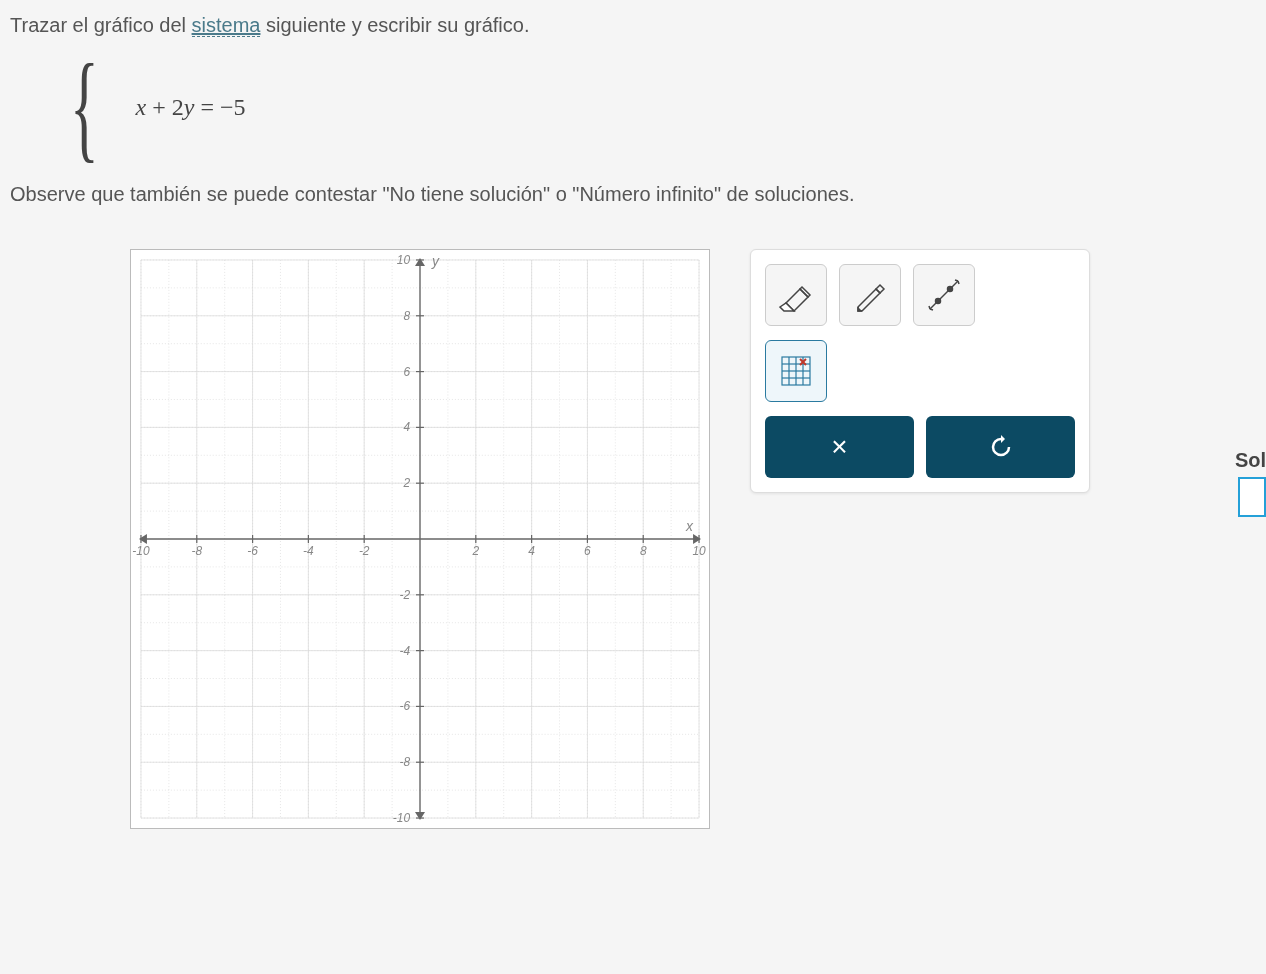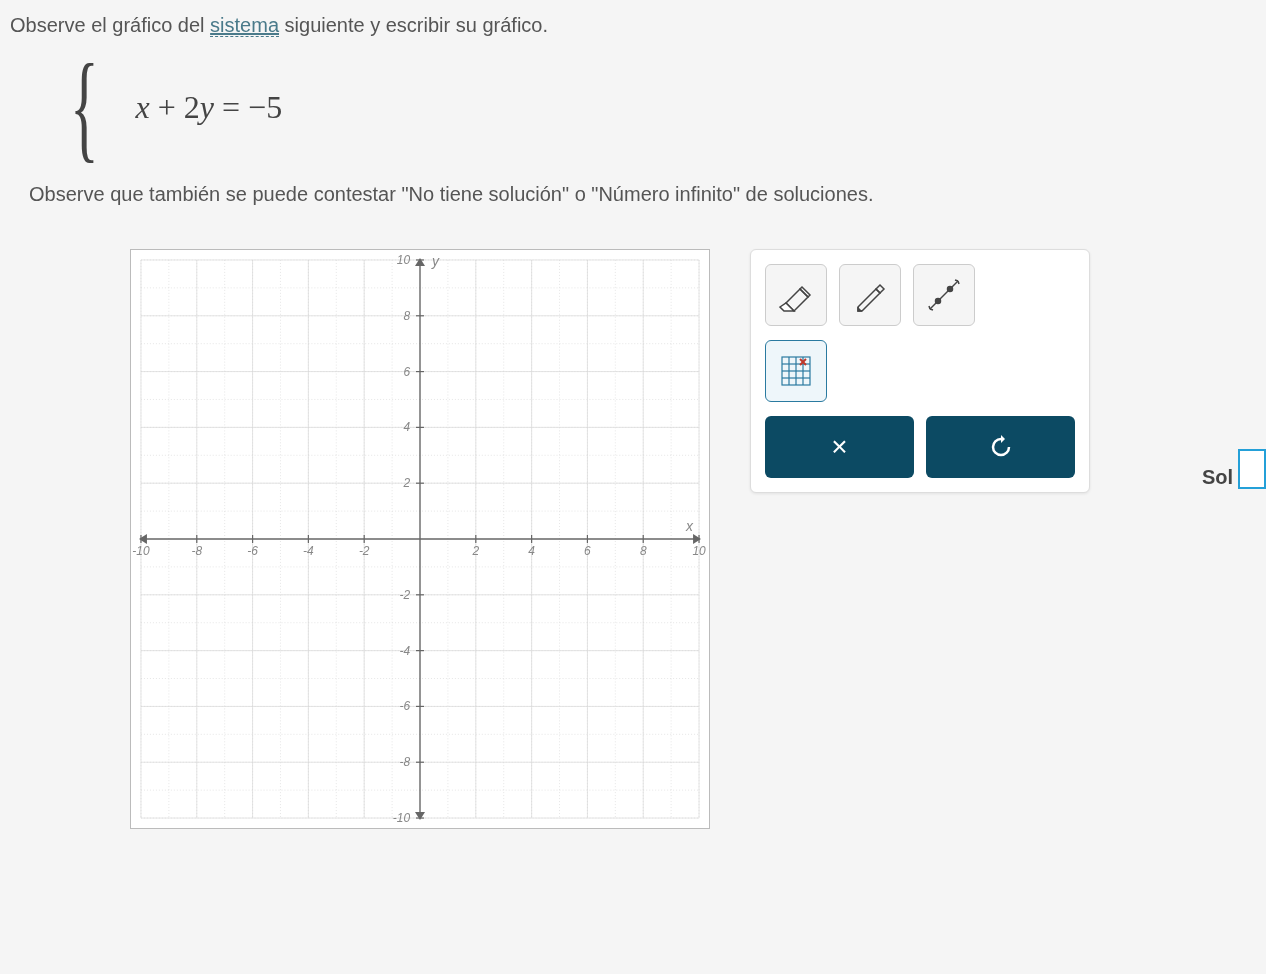--- a/index.html
+++ b/index.html
@@ -31,31 +31,30 @@
       font-size: 120px;
       font-family: "Times New Roman", serif;
       color: #444;
       line-height: 0.7;
       transform: scaleX(0.5);
       transform-origin: left center;
       font-weight: 300;
     }
     .equations {
       font-family: "Times New Roman", serif;
-      font-size: 32px;
+      font-size: 24px;
       color: #444;
       line-height: 2.2;
       font-style: italic;
     }
     .equations .op { font-style: normal; }
     .note {
       color: #555;
       margin-bottom: 40px;
       line-height: 1.5;
-      margin-left: 19px;
     }
     .work-area {
       display: flex;
       gap: 40px;
       align-items: flex-start;
       padding-left: 120px;
       position: relative;
     }
     .graph-box {
       width: 580px;
@@ -123,41 +122,41 @@
       display: flex;
       align-items: center;
       justify-content: center;
       cursor: pointer;
     }
     .solution-panel {
       position: absolute;
       right: -10px;
       top: 200px;
       display: flex;
-      flex-direction: row;
+      flex-direction: column;
       align-items: flex-end;
       gap: 5px;
     }
     .sol-label {
       font-size: 20px;
       color: #444;
       font-weight: bold;
     }
     .sol-input {
       width: 28px;
       height: 40px;
       border: 2px solid #24a0d8;
       background: #fff;
     }
   </style>
 </head>
 <body>
 
 <div class="instruction">
-  <span>Observe el gráfico del </span><span class="underline">sistema</span><span> siguiente y escribir su gráfico.</span>
+  <span>Trazar el gráfico del </span><span class="underline">sistema</span><span> siguiente y escribir su gráfico.</span>
 </div>
 
 <div class="equation-system">
   <div class="brace">{</div>
   <div class="equations">
     <div><span>x</span><span class="op"> + 2</span><span>y</span><span class="op"> = −5</span></div>
   </div>
 </div>
 
 <div class="note">Observe que también se puede contestar "No tiene solución" o "Número infinito" de soluciones.</div>

